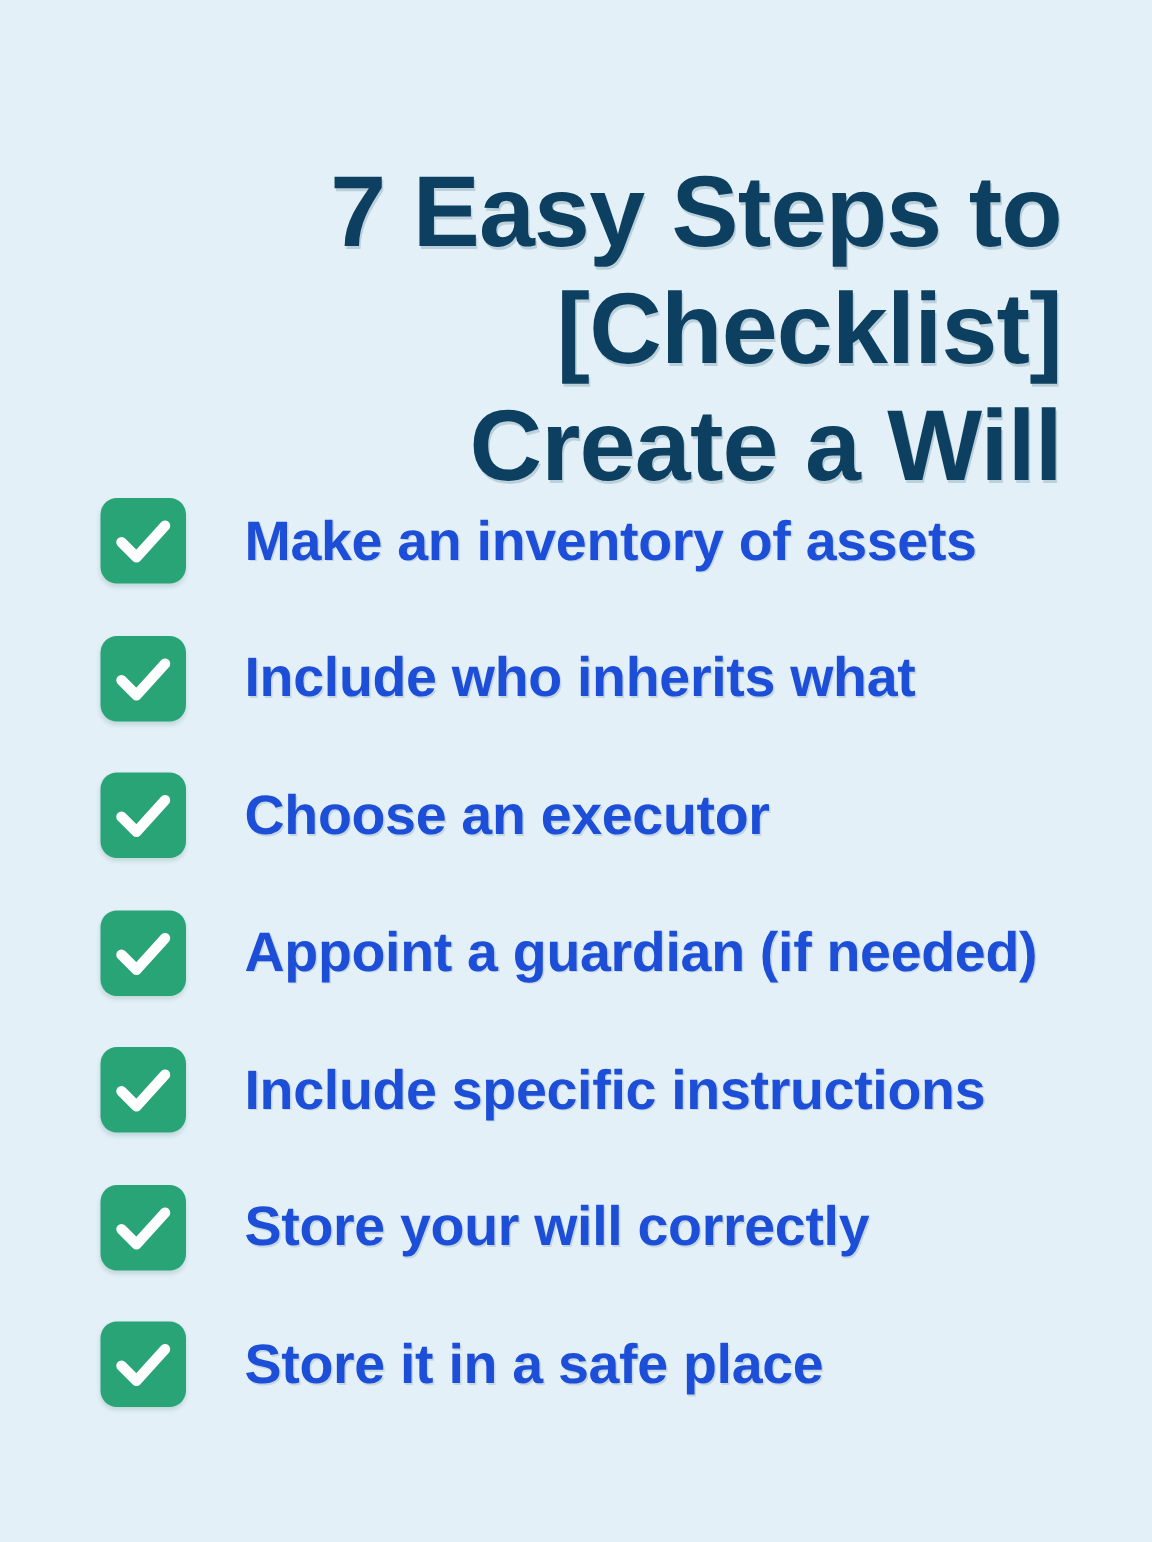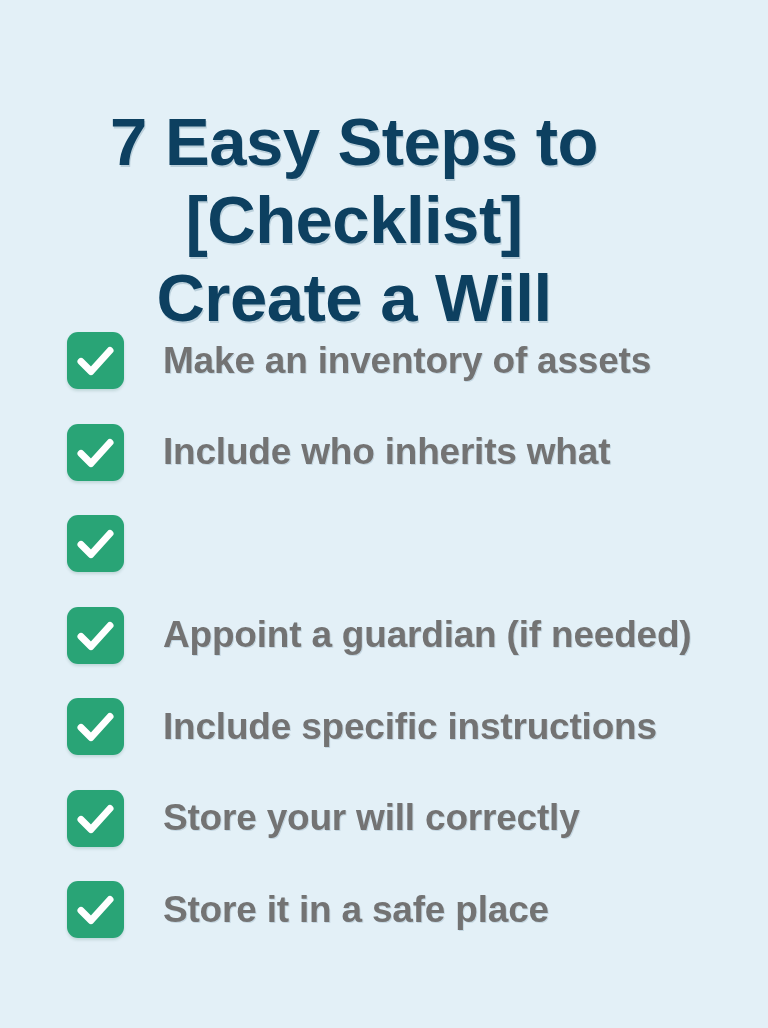--- a/index.html
+++ b/index.html
@@ -21,21 +21,21 @@
     background: #e3f0f7;
     box-sizing: border-box;
   }
 
   
   .title {
     position: absolute;
     left: 0;
     top: 58px;
     width: 708px;
-    text-align: center;
+    text-align: right;
     color: #0d4060;
     font-family: "Liberation Sans", sans-serif;
     font-weight: 700;
     font-size: 67px;
     line-height: 78px;
     letter-spacing: -0.5px;
     text-shadow: 1px 2px 0 rgba(13,64,96,0.18);
     -webkit-font-smoothing: antialiased;
   }
   .title-line {
@@ -79,21 +79,21 @@
     display: block;
     width: 57px;
     height: 57px;
   }
 
   .item-label {
     position: absolute;
     left: 163px;
     top: 50%;
     transform: translateY(-50%);
-    color: #737373;
+    color: #1d4ed8;
     font-family: "Liberation Sans", sans-serif;
     font-weight: 700;
     font-size: 37px;
     line-height: 44px;
     letter-spacing: -0.2px;
     white-space: nowrap;
     text-shadow: 1px 1px 0 rgba(13,64,96,0.14);
     -webkit-font-smoothing: antialiased;
   }
 </style>
@@ -127,20 +127,21 @@
       </span>
       <span class="item-label">Include who inherits what</span>
     </li>
 
     <li class="check-row">
       <span class="checkbox">
         <svg viewBox="0 0 57 57" aria-hidden="true">
           <path d="M14 29.5 L24 39.5 L43 18.5" fill="none" stroke="#ffffff" stroke-width="7" stroke-linecap="round" stroke-linejoin="round"></path>
         </svg>
       </span>
+      <span class="item-label">Choose an executor</span>
     </li>
 
     <li class="check-row">
       <span class="checkbox">
         <svg viewBox="0 0 57 57" aria-hidden="true">
           <path d="M14 29.5 L24 39.5 L43 18.5" fill="none" stroke="#ffffff" stroke-width="7" stroke-linecap="round" stroke-linejoin="round"></path>
         </svg>
       </span>
       <span class="item-label">Appoint a guardian (if needed)</span>
     </li>

